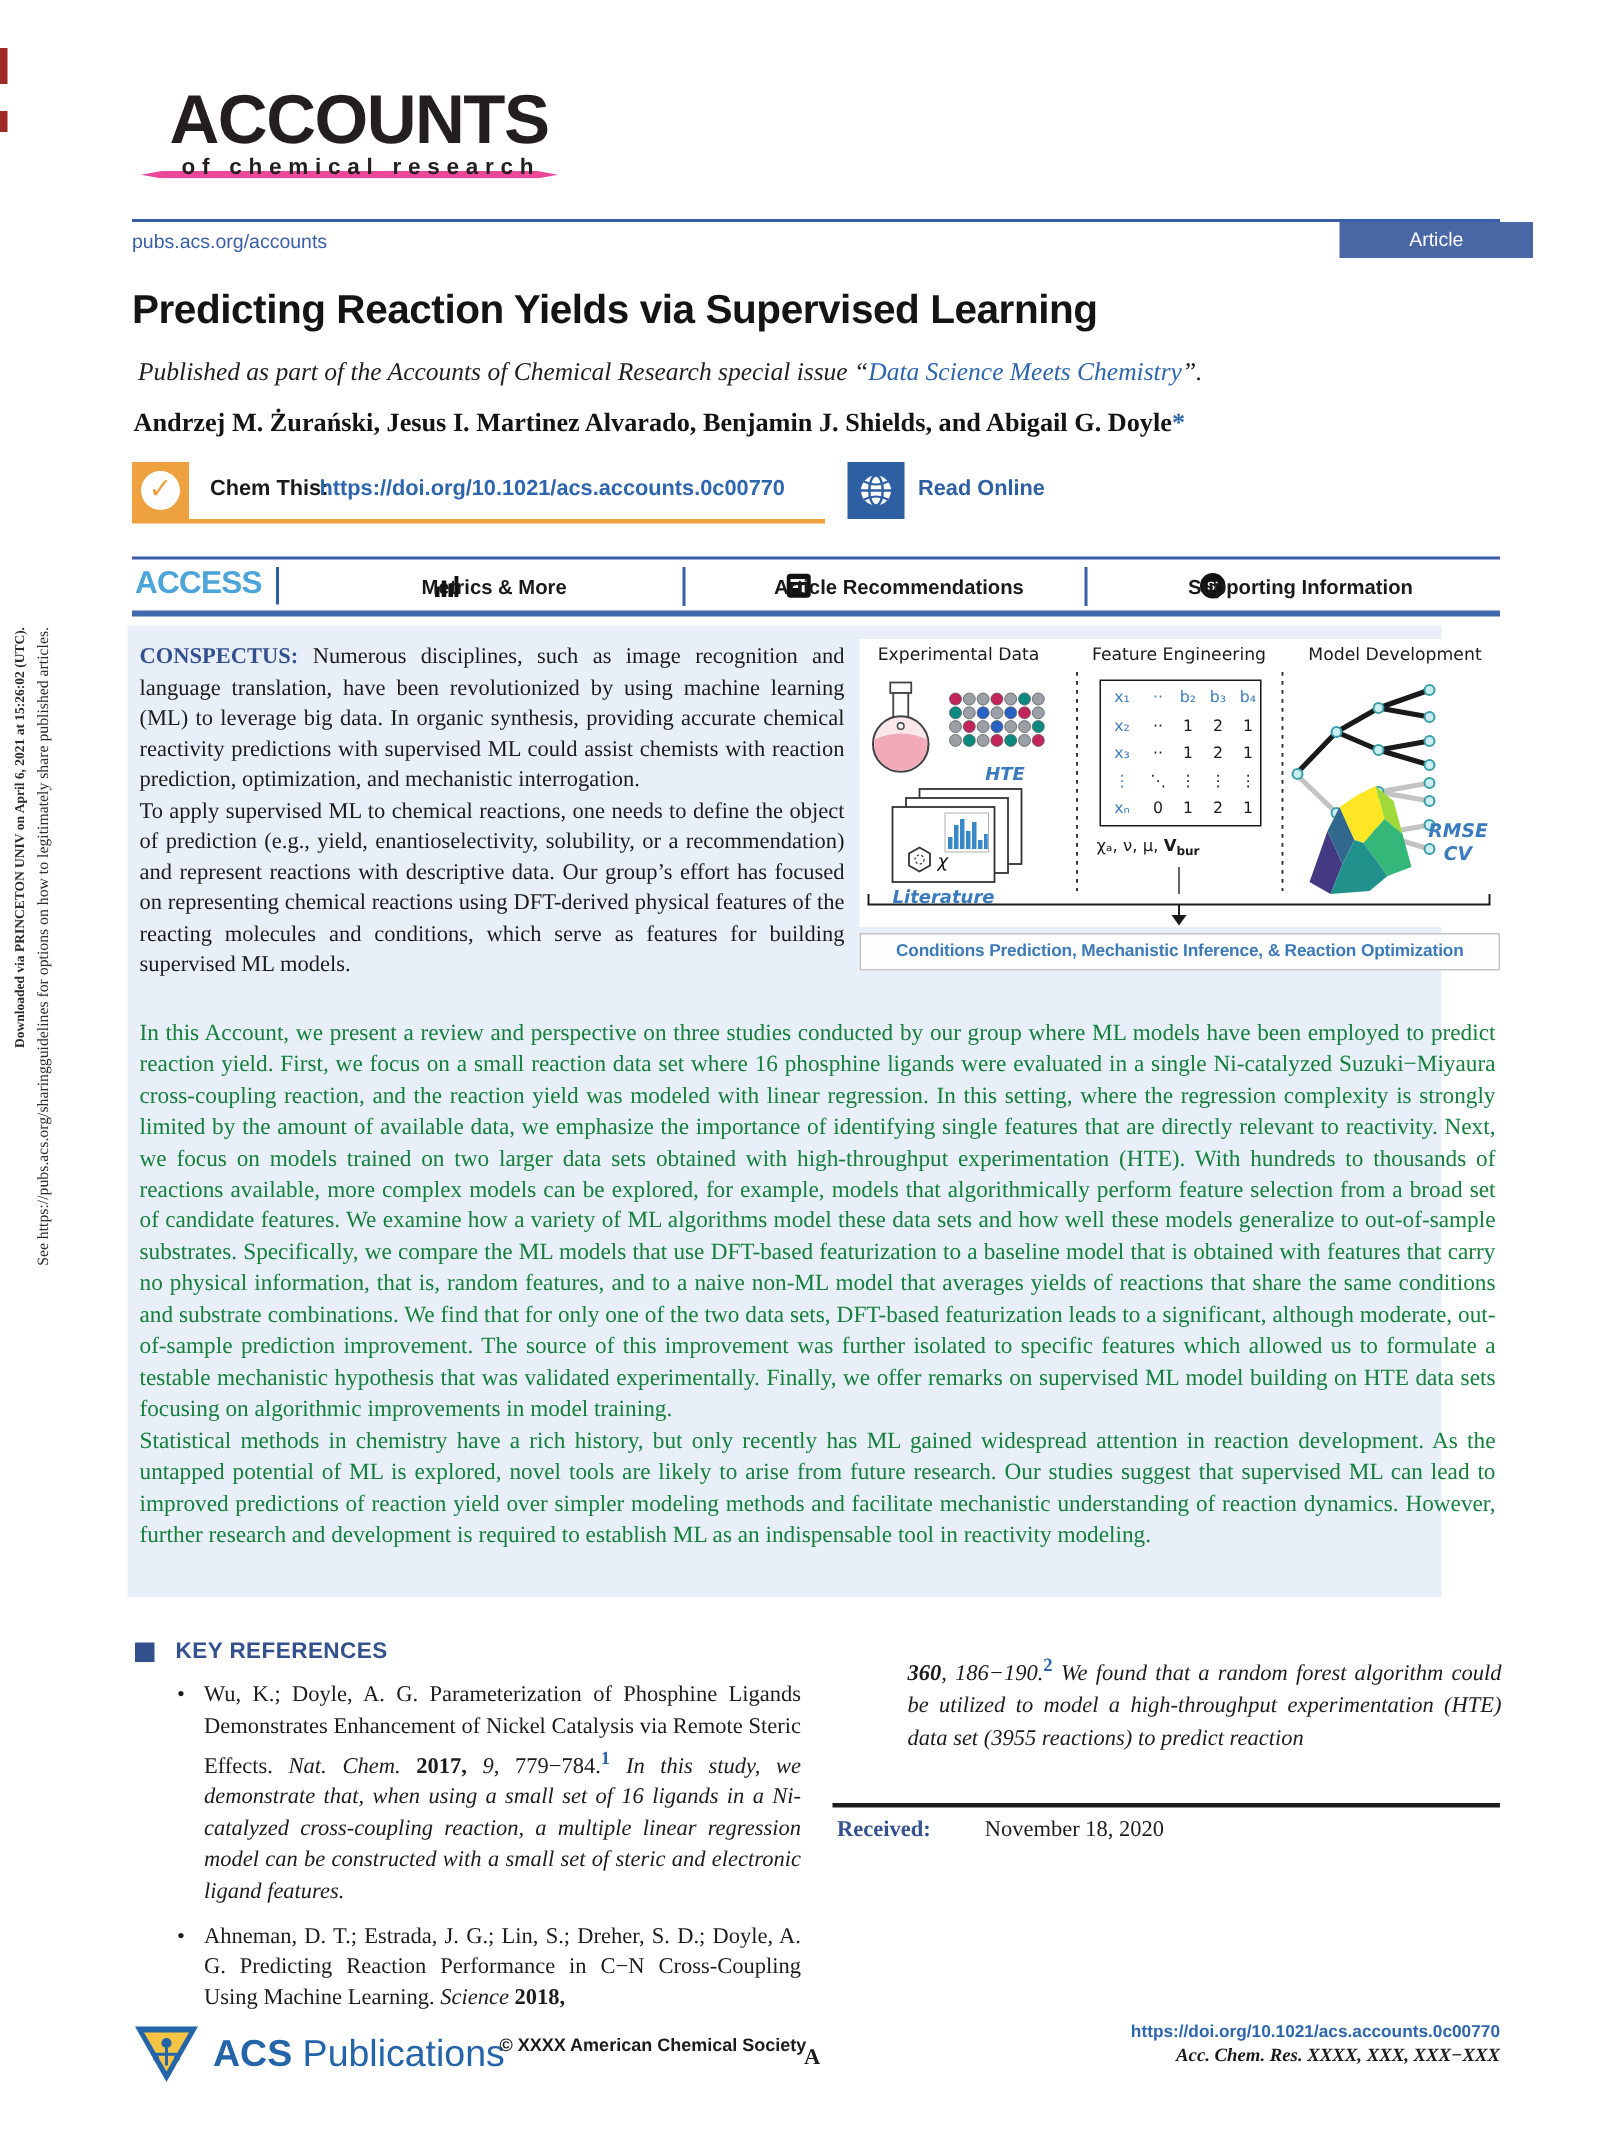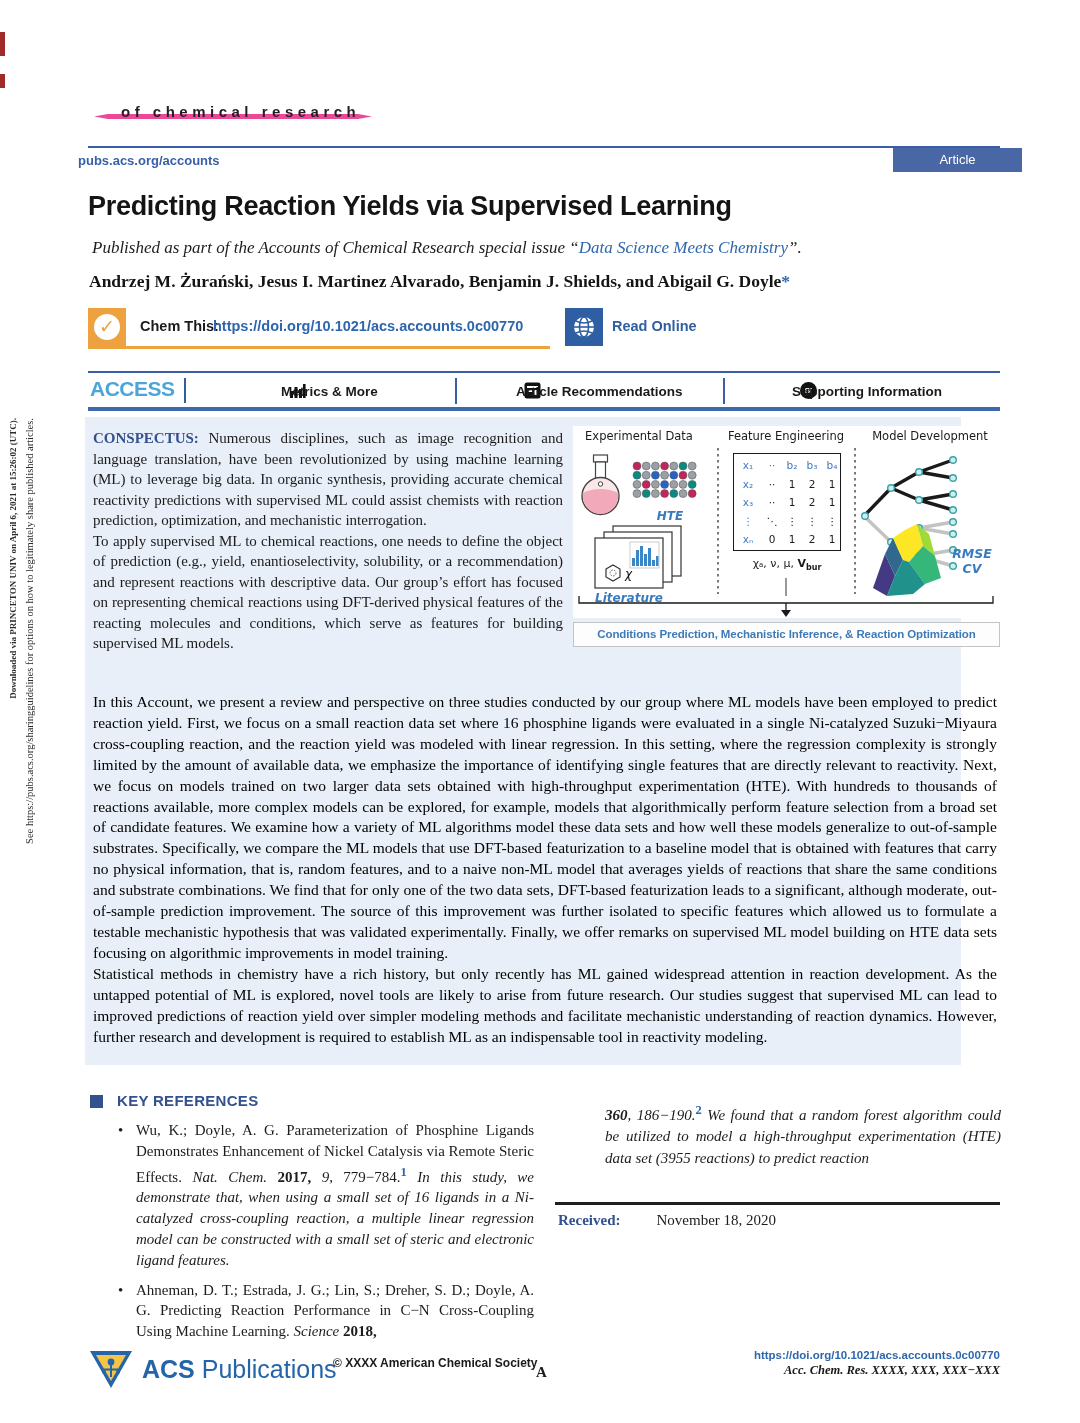--- a/index.html
+++ b/index.html
@@ -16,21 +16,21 @@
   
   .logo-title { left:113px; top:52px; font-family:"Liberation Sans",sans-serif; font-weight:bold;
                 font-size:46px; letter-spacing:-1px; color:#231f20; z-index:2; }
   .logo-swash { left:94px; top:114px; width:278px; height:5px; background:#ec4899; z-index:1;
                 clip-path:polygon(0 50%, 5% 0, 95% 0, 100% 50%, 95% 100%, 5% 100%); }
   .logo-sub { left:121px; top:103px; font-family:"Liberation Sans",sans-serif; font-weight:bold;
               font-size:15px; letter-spacing:4.5px; color:#231f20; z-index:2; }
   .rule-top { left:88px; top:146px; width:912px; height:2px; background:#3a5fa8; }
   .article-badge { left:893px; top:148px; width:129px; height:24px; background:#4a67a5; color:#fff;
                    font-size:13px; text-align:center; line-height:24px; }
-  .site-url { left:78px; top:153px; font-weight:bold; font-size:13px; color:#3a5fa8; }
+  .site-url { left:88px; top:153px; font-weight:normal; font-size:13px; color:#3a5fa8; }
 
   
   .art-title { left:88px; top:191px; font-weight:bold; font-size:27px; letter-spacing:-0.3px; color:#141414; }
   .special-issue { left:92px; top:238px; font-style:italic; font-size:17px; color:#1e1e1e; }
   .special-issue .si-link { color:#2e66ad; }
   .authors { left:89px; top:271px; font-weight:bold; font-size:17.5px; color:#141414; }
   .authors .corr { color:#2e66ad; }
 
   
   .cite-icon { left:88px; top:308px; width:38px; height:38px; background:#eda13f;
@@ -55,35 +55,35 @@
   .acc-icon { top:382px; width:17px; height:17px;margin-left:32px; }
   .si-circle { border-radius:50%; background:#111; color:#fff; font-weight:bold; font-size:8px;
                text-align:center; line-height:17px; font-family:"Liberation Sans",sans-serif; }
 
   
   .cons-panel { left:85px; top:417px; width:876px; height:648px; background:#e9eff8; }
   .cons-left { left:8px; top:11px; width:470px; font-size:15px; line-height:20.5px;
                text-align:justify; color:#1b1b1b; }
   .cons-label { font-weight:bold; color:#33518e; }
   .cons-full { left:8px; top:262px; width:904px; font-size:15.5px; line-height:20.9px;
-               text-align:justify; color:#000000;margin-top:13px; }
+               text-align:justify; color:#15803d; }
 
   
   .figure-box { left:488px; top:9px; width:427px; height:192px; background:#fff; }
   .figure-banner { left:488px; top:205px; width:427px; height:25px; background:#fdfdfd;
                    border:1px solid #c4c4c4; color:#3d7ab8; font-weight:bold; font-size:11.5px;
                    letter-spacing:-0.1px; text-align:center; line-height:23px;
                    font-family:"Liberation Sans",sans-serif; }
   .ftable { position:absolute; left:160px; top:27px; width:108px; height:98px; background:#fff;
             border:1.5px solid #1a1a1a; display:grid;
             grid-template-columns:28px 20px 20px 20px 20px; grid-auto-rows:18.5px;
             font-family:"DejaVu Sans",sans-serif; font-size:10.5px; text-align:center;
             align-items:center; padding-top:2px; }
   .ftable .blue { color:#3a7bbf; }
-  .ffeat { position:absolute; left:158px; top:131px; width:112px; text-align:center;
+  .ffeat { position:absolute; left:158px; top:131px; width:112px; text-align:left;
            font-family:"DejaVu Sans",sans-serif; font-size:11px; color:#1a1a1a; }
   .ffeat sub { font-size:8px; font-weight:bold; }
   .ffeat .vb { font-weight:bold; }
 
   
   .kr-square { left:90px; top:1095px; width:13px; height:13px; background:#33518e; }
   .kr-head { left:117px; top:1092px; font-family:"Liberation Sans",sans-serif; font-weight:bold;
              font-size:15px; letter-spacing:0.3px; color:#33518e; }
   .ref-col-left { left:112px; top:1120px; width:422px; font-size:15px; line-height:20.8px; text-align:justify; }
   .ref { position:relative; padding-left:24px; margin-bottom:9px; }
@@ -121,20 +121,21 @@
 <div class="page">
 
   <div class="abs edge-mark1"></div>
   <div class="abs edge-mark2"></div>
 
   <div class="abs side-notes">
     <span class="vtext b1">Downloaded via PRINCETON UNIV on April 6, 2021 at 15:26:02 (UTC).</span>
     <span class="vtext b2">See https://pubs.acs.org/sharingguidelines for options on how to legitimately share published articles.</span>
   </div>
 
+  <div class="abs logo-title">ACCOUNTS</div>
   <div class="abs logo-swash"></div>
   <div class="abs logo-sub">of chemical research</div>
   <div class="abs rule-top"></div>
   <div class="abs article-badge sans">Article</div>
   <div class="abs site-url sans">pubs.acs.org/accounts</div>
 
   <h1 class="abs art-title sans">Predicting Reaction Yields via Supervised Learning</h1>
   <div class="abs authors"><span>Andrzej M. Żurański, Jesus I. Martinez Alvarado, Benjamin J. Shields, and Abigail G. Doyle</span><span class="corr">*</span></div>
   <div class="abs special-issue"><span>Published as part of the Accounts of Chemical Research special issue “</span><span class="si-link">Data Science Meets Chemistry</span><span>”.</span></div>
 

